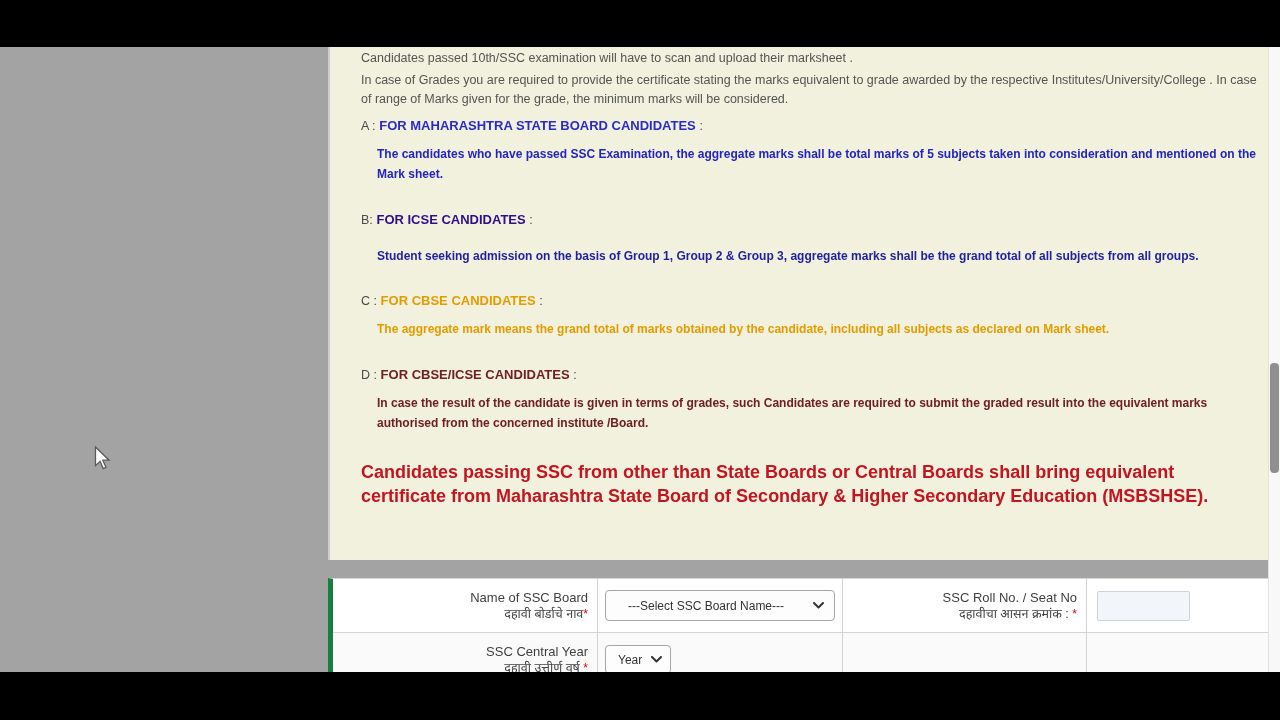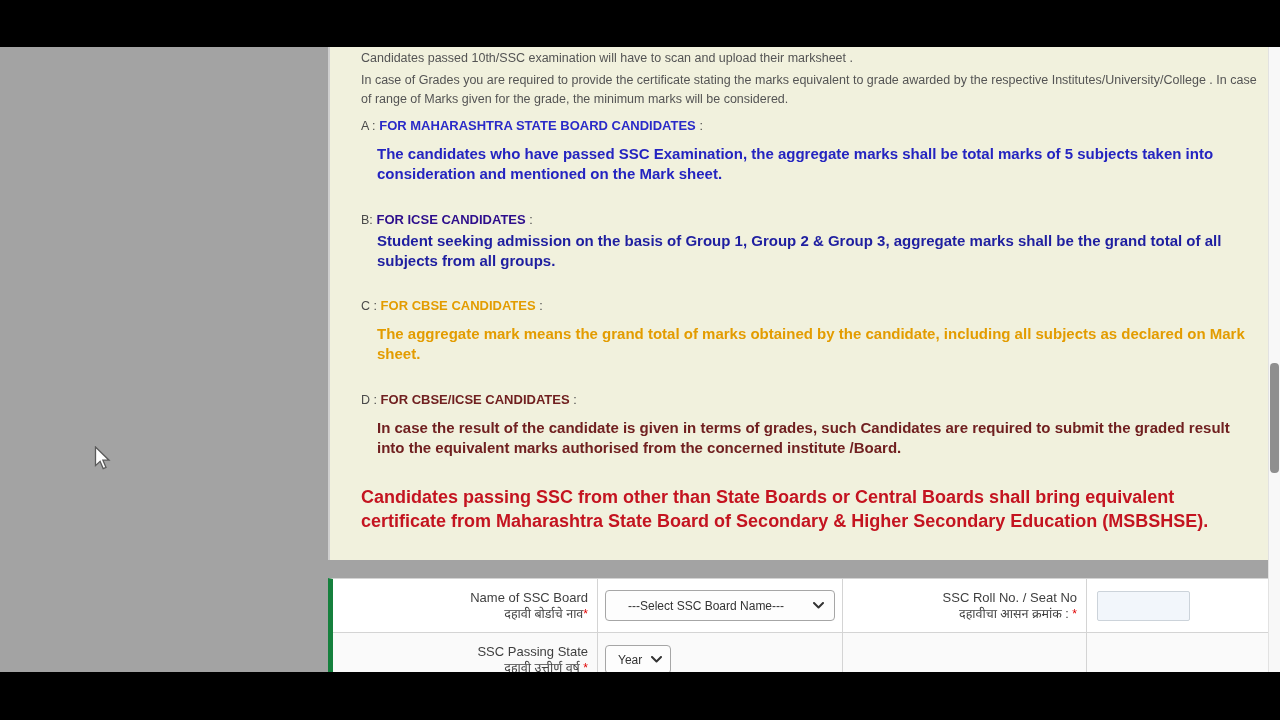--- a/index.html
+++ b/index.html
@@ -10,25 +10,25 @@
   .bar.bottom{top:672px;height:48px;}
 
   
   .notice-panel{position:absolute;left:328px;top:47px;width:940px;height:513px;
     background:#f1f1dd;border-left:2px solid #cfcfcf;box-sizing:border-box;
     padding:2px 10px 0 31px;}
   .intro{margin:0;font-size:12.5px;line-height:19px;color:#545454;}
   .intro.second{margin-top:3px;}
   .sec-heading{font-size:13px;font-weight:bold;line-height:15px;}
   .sec-heading .prefix,.sec-heading .colon{color:#4a4a4a;font-weight:normal;font-size:12.5px;}
-  .sec-para{font-size:15px;font-weight:bold;line-height:20px;margin:10px 0 0 16px;}
+  .sec-para{font-size:12px;font-weight:bold;line-height:20px;margin:10px 0 0 16px;}
   .mt-a{margin-top:9px;}
   .mt-sec{margin-top:28px;}
   .mt-sec2{margin-top:27px;}
-  .mt-para2{margin-top:3px;}
+  .mt-para2{margin-top:18px;}
   .c-a{color:#2a2ac8;}
   .c-a-para{color:#2424c0;}
   .c-b{color:#2d0e8c;}
   .c-b-para{color:#1f1fa0;}
   .c-c{color:#e39c00;}
   .c-c-para{color:#e39c00;}
   .c-d{color:#702020;}
   .c-d-para{color:#702020;}
   .warning{color:#c41420;font-size:18px;font-weight:bold;line-height:24px;margin:27px 0 0 0;}
 
@@ -129,21 +129,21 @@
       <div class="lbl-mr">
         <span>दहावीचा आसन क्रमांक : </span><span class="req">*</span>
       </div>
     </div>
 
     <div class="cell control-cell no-right" style="padding-left:10px;">
       <input class="roll-input" type="text" value="" style="">
     </div>
 
     <div class="cell label-cell row2">
-      <div>SSC Passing State</div>
+      <div>SSC Central Year</div>
       <div class="lbl-mr">
         <span>दहावी उत्तीर्ण वर्ष </span><span class="req">*</span>
       </div>
     </div>
 
     <div class="cell control-cell row2">
       <div class="select-box year">
         <span>Year</span>
         <svg class="chev" width="11" height="7" viewBox="0 0 11 7">
           <polyline points="1,1 5.5,5.5 10,1" fill="none" stroke="#333" stroke-width="2" stroke-linecap="round" stroke-linejoin="round"></polyline>

